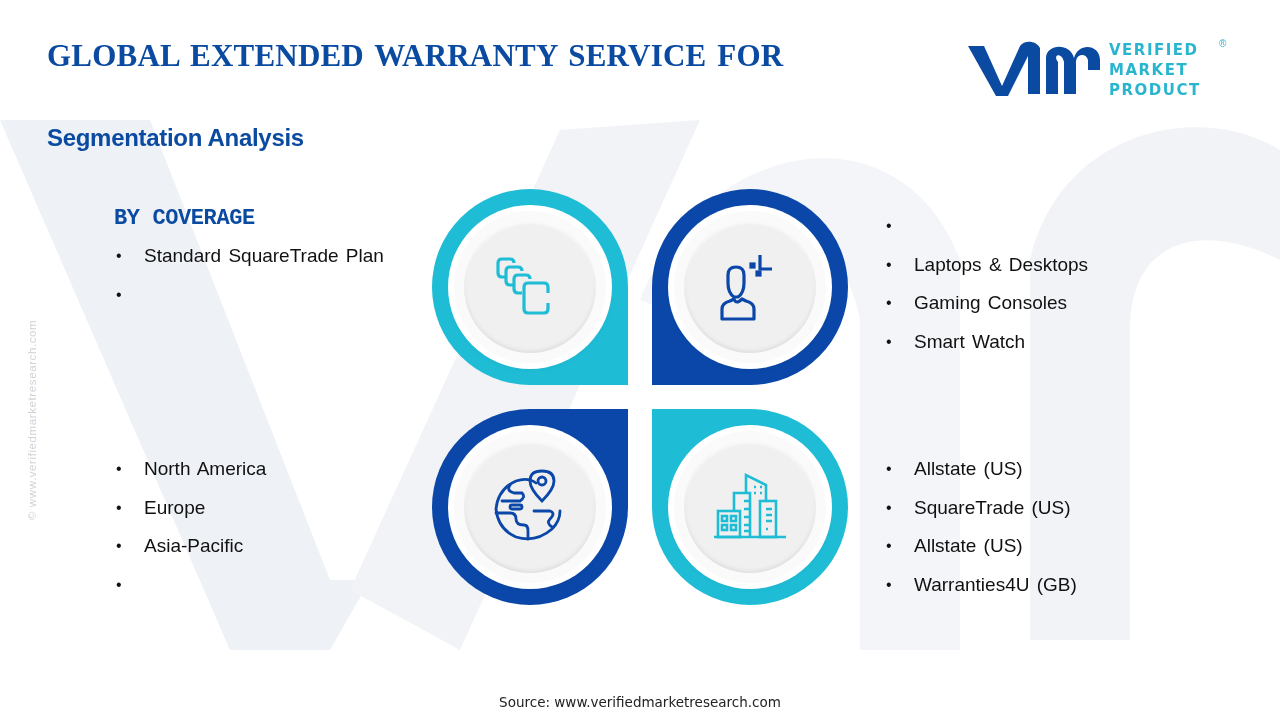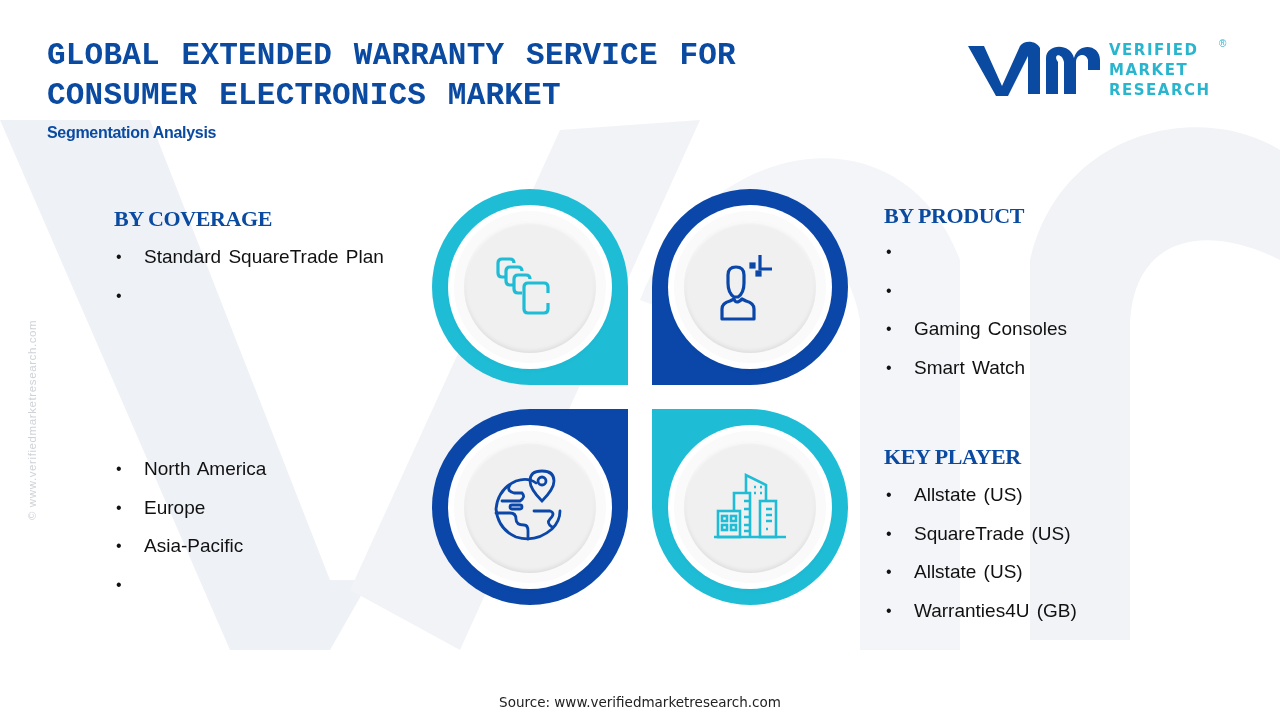--- a/index.html
+++ b/index.html
@@ -2,35 +2,35 @@
 <html><head>
 <meta charset="utf-8">
 <style>
   * { margin:0; padding:0; box-sizing:border-box; }
   html, body { width:1280px; height:720px; overflow:hidden; background:#ffffff; }
   body { position:relative; font-family:"Liberation Sans", sans-serif; color:#111; }
 
   .watermark { position:absolute; left:0; top:0; width:1280px; height:720px; z-index:0; }
 
   .title { position:absolute; left:47px; top:36px; z-index:2;
-    font-family:Liberation Mono, monospace; font-weight:bold; font-size:31px;
+    font-family:Liberation Serif, serif; font-weight:bold; font-size:31px;
     line-height:40px; color:#0a4aa0; letter-spacing:0.2px; word-spacing:3px; }
   .subtitle { position:absolute; left:47px; top:124px; z-index:2;
-    font-weight:bold; font-size:16px; color:#0a4aa0; letter-spacing:-0.3px; }
+    font-weight:bold; font-size:24px; color:#0a4aa0; letter-spacing:-0.3px; }
 
   .logo { position:absolute; left:962px; top:36px; width:270px; height:66px; z-index:2; }
   .logo-text { position:absolute; left:1109px; top:40px; z-index:3; color:#2ab5cf;
     font-family:"DejaVu Sans", sans-serif; font-weight:bold; font-size:15px; line-height:20px; letter-spacing:1.5px; }
   .reg { position:absolute; left:1219px; top:38px; font-size:10px; color:#2ab5cf; z-index:3; }
 
   .side-url { position:absolute; left:26px; top:520px; transform-origin:left top; transform:rotate(-90deg);
     font-size:11.5px; color:#cfd3d8; letter-spacing:0.6px; white-space:nowrap; z-index:2; }
 
   .segment { position:absolute; z-index:2; }
-  .seg-head { font-family:Liberation Serif, serif; font-weight:bold; font-size:22px; color:#0a4aa0; letter-spacing:-0.4px; }
+  .seg-head { font-family:Liberation Mono, monospace; font-weight:bold; font-size:22px; color:#0a4aa0; letter-spacing:-0.4px; }
   .seg-list { list-style:none; margin-top:14px; }
   .seg-list li { font-size:19px; color:#111; height:38.5px; display:flex; align-items:flex-start; word-spacing:2px; }
   .seg-list li .dot { width:30px; font-size:16px; padding-left:2px; line-height:22px; }
 
   .petal { position:absolute; width:196px; height:196px; z-index:2; }
   .petal .ring { position:absolute; left:22px; top:22px; width:152px; height:152px; border-radius:50%;
     background:#fafafa; box-shadow:0 0 0 6px #ffffff, 0 3px 8px rgba(0,0,0,0.12); }
   .petal .disc { position:absolute; left:32px; top:32px; width:132px; height:132px; border-radius:50%;
     background:#f0f0f0; box-shadow: inset 0 -2px 4px rgba(0,0,0,0.08), inset 0 2px 3px rgba(255,255,255,0.9); }
   .petal svg.icon { position:absolute; left:58px; top:58px; width:80px; height:80px; }
@@ -43,58 +43,57 @@
 
 <svg class="watermark" viewBox="0 0 1280 720">
   <path d="M0 120 L150 120 L330 580 L370 580 L330 650 L230 650 Z" fill="#eef1f6"></path>
   <path d="M350 590 L560 130 L700 120 L460 650 Z" fill="#f1f3f7"></path>
   <path d="M640 300 C 700 140, 900 100, 960 260 L960 650 L860 650 L860 320 C 840 210, 740 220, 720 330 Z" fill="#f3f5f8"></path>
   <path d="M1030 640 L1030 260 C 1060 130, 1200 100, 1280 150 L1280 260 C 1200 220, 1130 240, 1130 330 L1130 640 Z" fill="#f1f3f7"></path>
 </svg>
 
 <div class="title">
   <div>GLOBAL EXTENDED WARRANTY SERVICE FOR</div>
-  <div>CONSUMER ELECTRONICS MARKET</div>
 </div>
 <div class="subtitle">Segmentation Analysis</div>
 
 <svg class="logo" viewBox="0 0 270 66">
   <path d="M6 10 L22 10 L40 50 L58 10 C 62 4, 74 4, 78 12 L78 58 L66 58 L66 20 L46 60 L34 60 Z" fill="#0a4aa0"></path>
   <path d="M84 58 L84 22 C 84 8, 108 6, 112 22 C 116 6, 138 8, 138 24 L138 34 L126 34 L126 24 C 124 16, 114 18, 114 26 L114 58 L102 58 L102 26 C 100 16, 90 18, 96 26 L96 58 Z" fill="#0a4aa0"></path>
 </svg>
 <div class="logo-text">
   <div>VERIFIED</div>
   <div>MARKET</div>
-  <div>RESEARCH</div>
+  <div>PRODUCT</div>
 </div>
 <div class="reg">®</div>
 
 <div class="side-url">© www.verifiedmarketresearch.com</div>
 
 <div class="segment" style="left:114px; top:206px;">
   <div class="seg-head">BY COVERAGE</div>
   <ul class="seg-list">
     <li>
         <span class="dot">•</span>
         <span>Standard SquareTrade Plan</span>
       </li>
     <li>
         <span class="dot">•</span>
       </li>
   </ul>
 </div>
 
 <div class="segment" style="left:884px; top:203px;">
-  <div class="seg-head">BY PRODUCT</div>
   <ul class="seg-list" style="margin-top:12px;">
     <li>
         <span class="dot">•</span>
       </li>
     <li>
         <span class="dot">•</span>
+        <span>Laptops &amp; Desktops</span>
       </li>
     <li>
         <span class="dot">•</span>
         <span>Gaming Consoles</span>
       </li>
     <li>
         <span class="dot">•</span>
         <span>Smart Watch</span>
       </li>
   </ul>
@@ -114,21 +113,20 @@
         <span class="dot">•</span>
         <span>Asia-Pacific</span>
       </li>
     <li>
         <span class="dot">•</span>
       </li>
   </ul>
 </div>
 
 <div class="segment" style="left:884px; top:444px;">
-  <div class="seg-head">KEY PLAYER</div>
   <ul class="seg-list" style="margin-top:14px;">
     <li>
         <span class="dot">•</span>
         <span>Allstate (US)</span>
       </li>
     <li>
         <span class="dot">•</span>
         <span>SquareTrade (US)</span>
       </li>
     <li>

